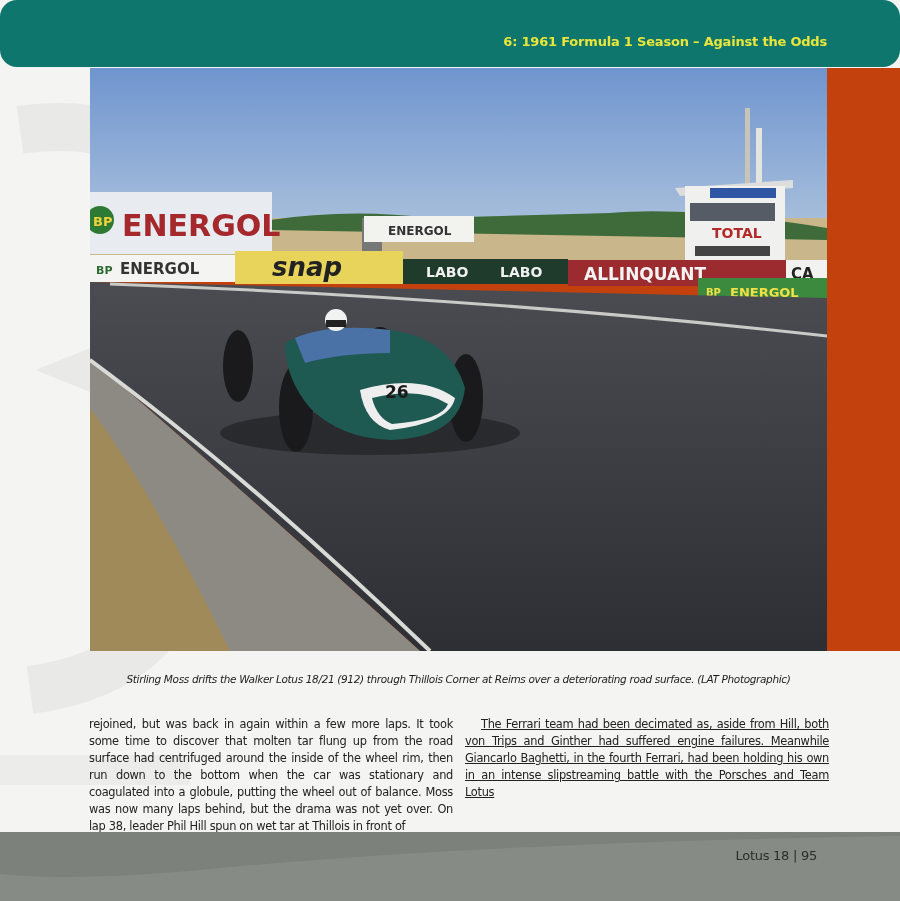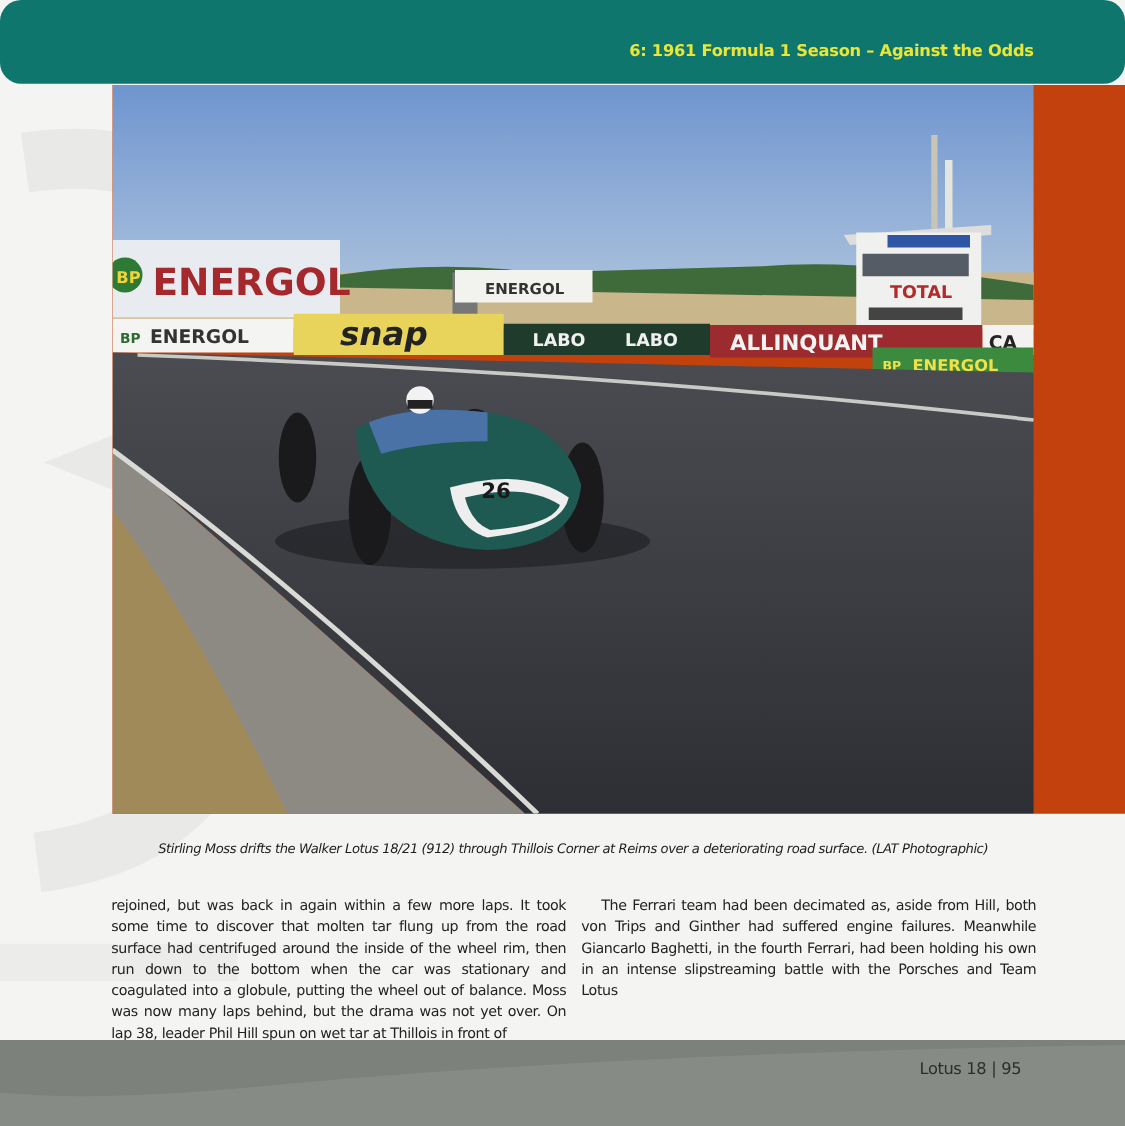--- a/index.html
+++ b/index.html
@@ -35,21 +35,21 @@
   .body-col {
     position: absolute; top: 704px; width: 364px;
     font-size: 11.4px; line-height: 17px; color: #222;
     text-align: justify; letter-spacing: -0.3px;
     font-family: "DejaVu Sans", sans-serif;
     margin-top: 12px;
   }
   .col-left { left: 89px; }
   .col-right { left: 465px; }
   .body-col p { margin: 0; }
-  .body-col p.indent { text-indent: 16px; }
+  .body-col p.indent { text-indent: 16px; text-decoration: underline; }
   .footer-band {
     position: absolute; left: 0; top: 832px; width: 900px; height: 69px;
     background: #868b85;
   }
   .footer-swoosh {
     position: absolute; left: 0; top: 832px; width: 900px; height: 69px;
     pointer-events: none;
   }
   .folio {
     position: absolute; right: 83px; top: 848px;

